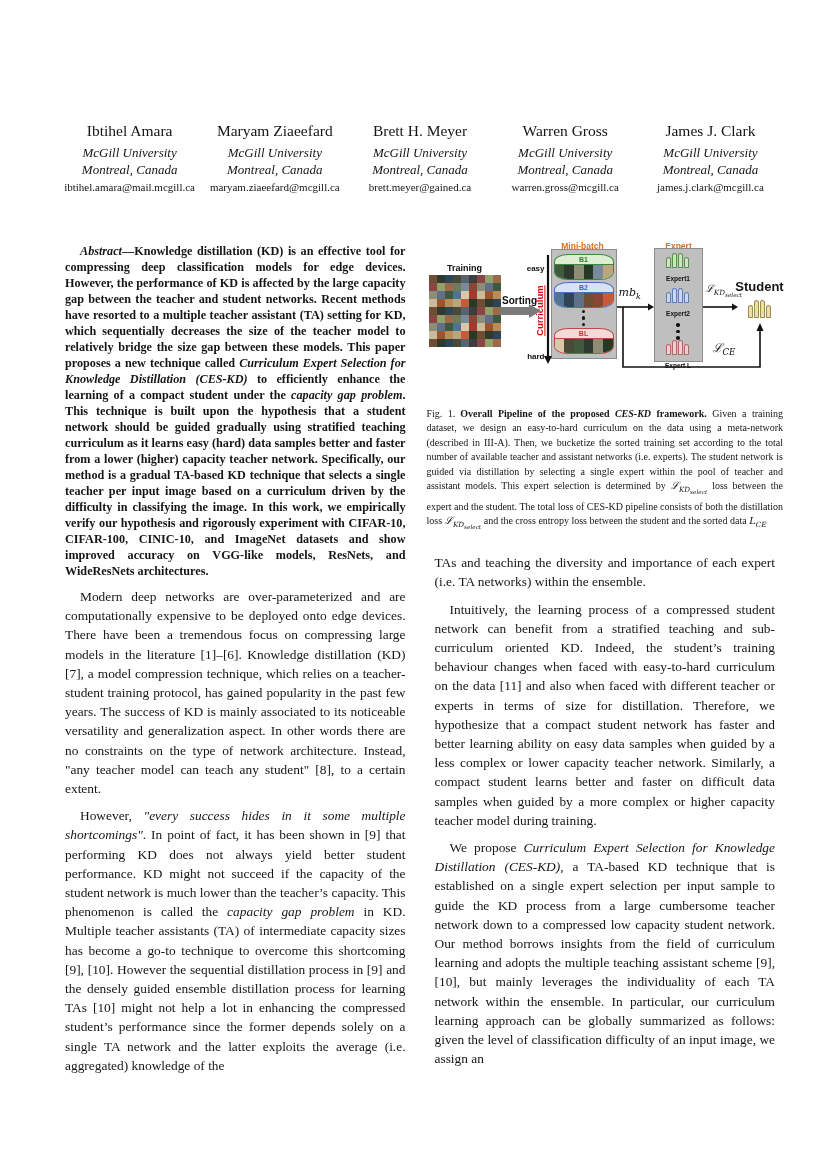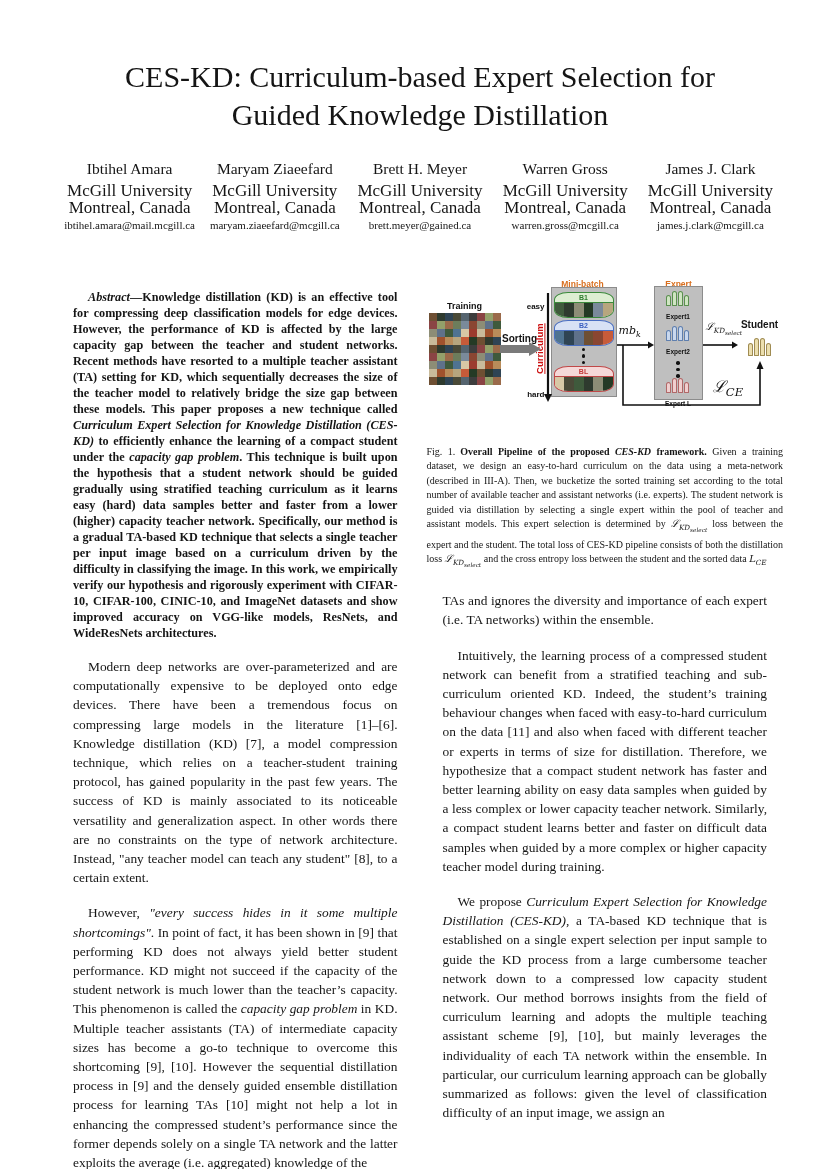--- a/index.html
+++ b/index.html
@@ -3,25 +3,25 @@
 <meta charset="utf-8">
 <style>
   html,body{margin:0;padding:0;background:#e8e8e8;}
   .page{width:827px;height:1169px;background:#ffffff;margin:0 auto;position:relative;
         font-family:"Liberation Serif","DejaVu Serif",serif;color:#151515;
         padding:58px 44px 0 57px;box-sizing:border-box;overflow:hidden;}
   h1{font-weight:normal;font-size:30px;line-height:38px;text-align:center;margin:0;}
   .authors{display:flex;justify-content:space-between;margin-top:26px;}
   .author{flex:1;text-align:center;}
   .a-name{font-size:15.5px;margin-bottom:4px;}
-  .a-affil{font-size:17px;line-height:17px;}
+  .a-affil{font-size:13px;line-height:17px;font-style:italic;}
   .a-email{font-size:11px;margin-top:3px;}
   .cols{display:flex;gap:13px;margin-top:42px;}
   .col{width:356.5px;text-align:justify;font-size:13.4px;line-height:19.2px;}
-  .col p{margin:16px;text-indent:15px;}
+  .col p{margin:8px;text-indent:15px;}
   .col p.noindent{text-indent:0;}
   .abstract{font-weight:bold;font-size:12.2px;line-height:16px;}
   h2{font-size:13.8px;font-weight:normal;font-variant:small-caps;text-align:center;
      margin:11px 0 7px;letter-spacing:.3px;}
   figcaption{font-size:10px;line-height:14.4px;text-align:justify;margin-top:22px;}
   figure{margin:0;}
   .p-after-fig{margin-top:18px !important;}
   .math{font-family:"DejaVu Serif",serif;font-style:italic;}
   .math sub{font-size:.72em;}
   .math sub sub{font-size:.8em;}
@@ -57,34 +57,34 @@
   .bucket-strip span{flex:1;}
   .vdots{display:flex;flex-direction:column;gap:3px;align-items:center;}
   .vdots i{width:3.5px;height:3.5px;border-radius:50%;background:#111;}
   .egroup{display:flex;flex-direction:column;align-items:center;}
   .bars{display:flex;align-items:flex-end;gap:1px;}
   .bars span{width:5px;border:1px solid var(--eb);background:var(--ef);
              border-radius:3px 3px 1px 1px;box-sizing:border-box;}
   .elabel{font-weight:bold;font-size:6.5px;margin-top:1px;color:#111;}
   .student-wrap{position:absolute;left:310px;top:42px;width:46px;
                 display:flex;flex-direction:column;align-items:center;}
-  .student-label{font-weight:bold;font-size:10px;}
+  .student-label{font-weight:bold;font-size:13px;}
   .student-wrap .bars{margin-top:4px;}
   .mbk-label{left:192px;top:48px;width:32px;font-size:11px;font-weight:normal;}
   .kd-label{left:279px;top:44px;width:44px;font-size:10px;font-weight:normal;}
-  .ce-label{left:286px;top:104px;width:34px;font-size:16px;font-weight:normal;}
+  .ce-label{left:286px;top:104px;width:34px;font-size:12px;font-weight:normal;}
   .arrows{position:absolute;left:0;top:0;pointer-events:none;}
 </style>
 </head>
 <body>
 
 <div class="page">
 
-  <h1><span>CES-KD: Curriculum-based Expert Selection for</span><br>
-      <span>Guided Knowledge Distillation</span></h1>
+  <h1><br>
+      </h1>
 
   <div class="authors">
       <div class="author">
         <div class="a-name">Ibtihel Amara</div>
         <div class="a-affil">McGill University</div>
         <div class="a-affil">Montreal, Canada</div>
         <div class="a-email">ibtihel.amara@mail.mcgill.ca</div>
       </div>
       <div class="author">
         <div class="a-name">Maryam Ziaeefard</div>
@@ -321,18 +321,18 @@
             <polygon points="221,68.5 221,75.5 227,72" fill="#111"></polygon>
             <line x1="276" y1="72" x2="305" y2="72" stroke="#111" stroke-width="1.6"></line>
             <polygon points="305,68.5 305,75.5 311,72" fill="#111"></polygon>
             <polyline points="196,72 196,132 333,132 333,96" fill="none" stroke="#111" stroke-width="1.6"></polyline>
             <polygon points="329.5,96 336.5,96 333,88" fill="#111"></polygon>
           </svg>
         </div>
         <figcaption>Fig. 1. <b>Overall Pipeline of the proposed <i>CES-KD</i> framework.</b> Given a training dataset, we design an easy-to-hard curriculum on the data using a meta-network (described in III-A). Then, we bucketize the sorted training set according to the total number of available teacher and assistant networks (i.e. experts). The student network is guided via distillation by selecting a single expert within the pool of teacher and assistant models. This expert selection is determined by <span class="math">ℒ<sub>KD<sub>select</sub></sub></span> loss between the expert and the student. The total loss of CES-KD pipeline consists of both the distillation loss <span class="math">ℒ<sub>KD<sub>select</sub></sub></span> and the cross entropy loss between the student and the sorted data <span class="math">L<sub>CE</sub></span></figcaption>
       </figure>
 
-      <p class="noindent p-after-fig">TAs and ignores the diversity and importance of each expert (i.e. TA networks) within the ensemble.</p>
+      <p class="noindent p-after-fig">TAs and teaching the diversity and importance of each expert (i.e. TA networks) within the ensemble.</p>
       <p>Intuitively, the learning process of a compressed student network can benefit from a stratified teaching and sub-curriculum oriented KD. Indeed, the student’s training behaviour changes when faced with easy-to-hard curriculum on the data [11] and also when faced with different teacher or experts in terms of size for distillation. Therefore, we hypothesize that a compact student network has faster and better learning ability on easy data samples when guided by a less complex or lower capacity teacher network. Similarly, a compact student learns better and faster on difficult data samples when guided by a more complex or higher capacity teacher model during training.</p>
       <p>We propose <i>Curriculum Expert Selection for Knowledge Distillation (CES-KD)</i>, a TA-based KD technique that is established on a single expert selection per input sample to guide the KD process from a large cumbersome teacher network down to a compressed low capacity student network. Our method borrows insights from the field of curriculum learning and adopts the multiple teaching assistant scheme [9], [10], but mainly leverages the individuality of each TA network within the ensemble. In particular, our curriculum learning approach can be globally summarized as follows: given the level of classification difficulty of an input image, we assign an</p>
     </div>
   </div>
 </div>
 
 </body></html>

